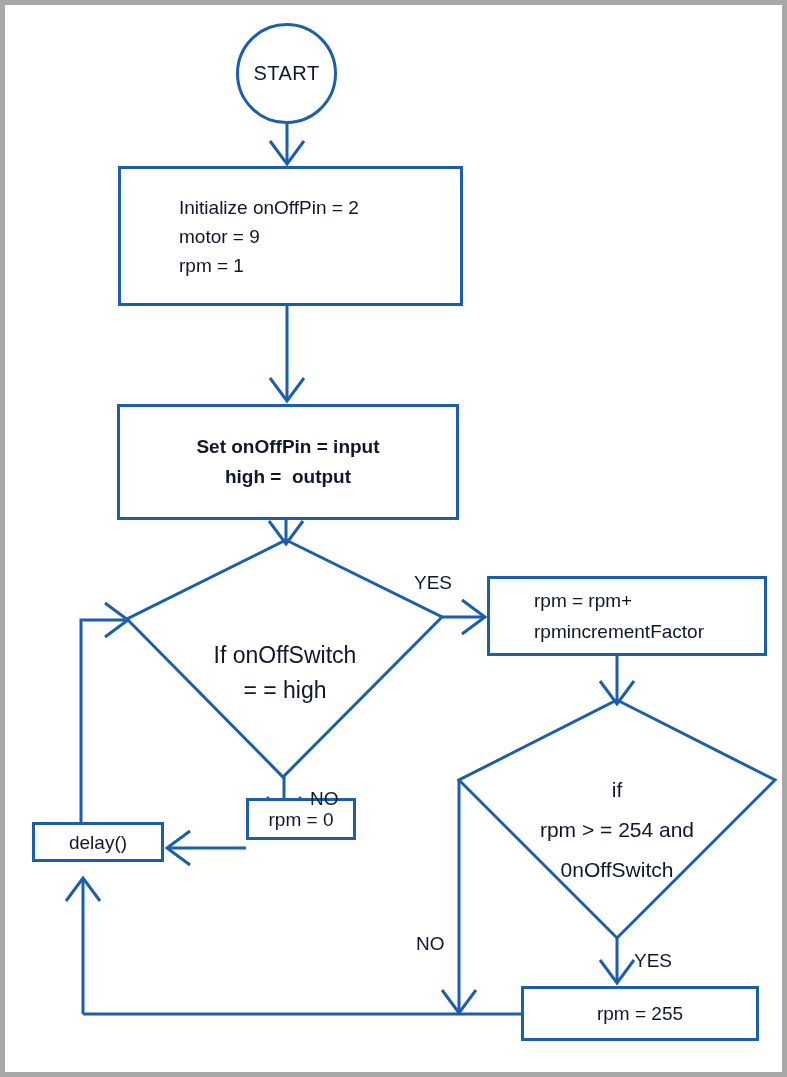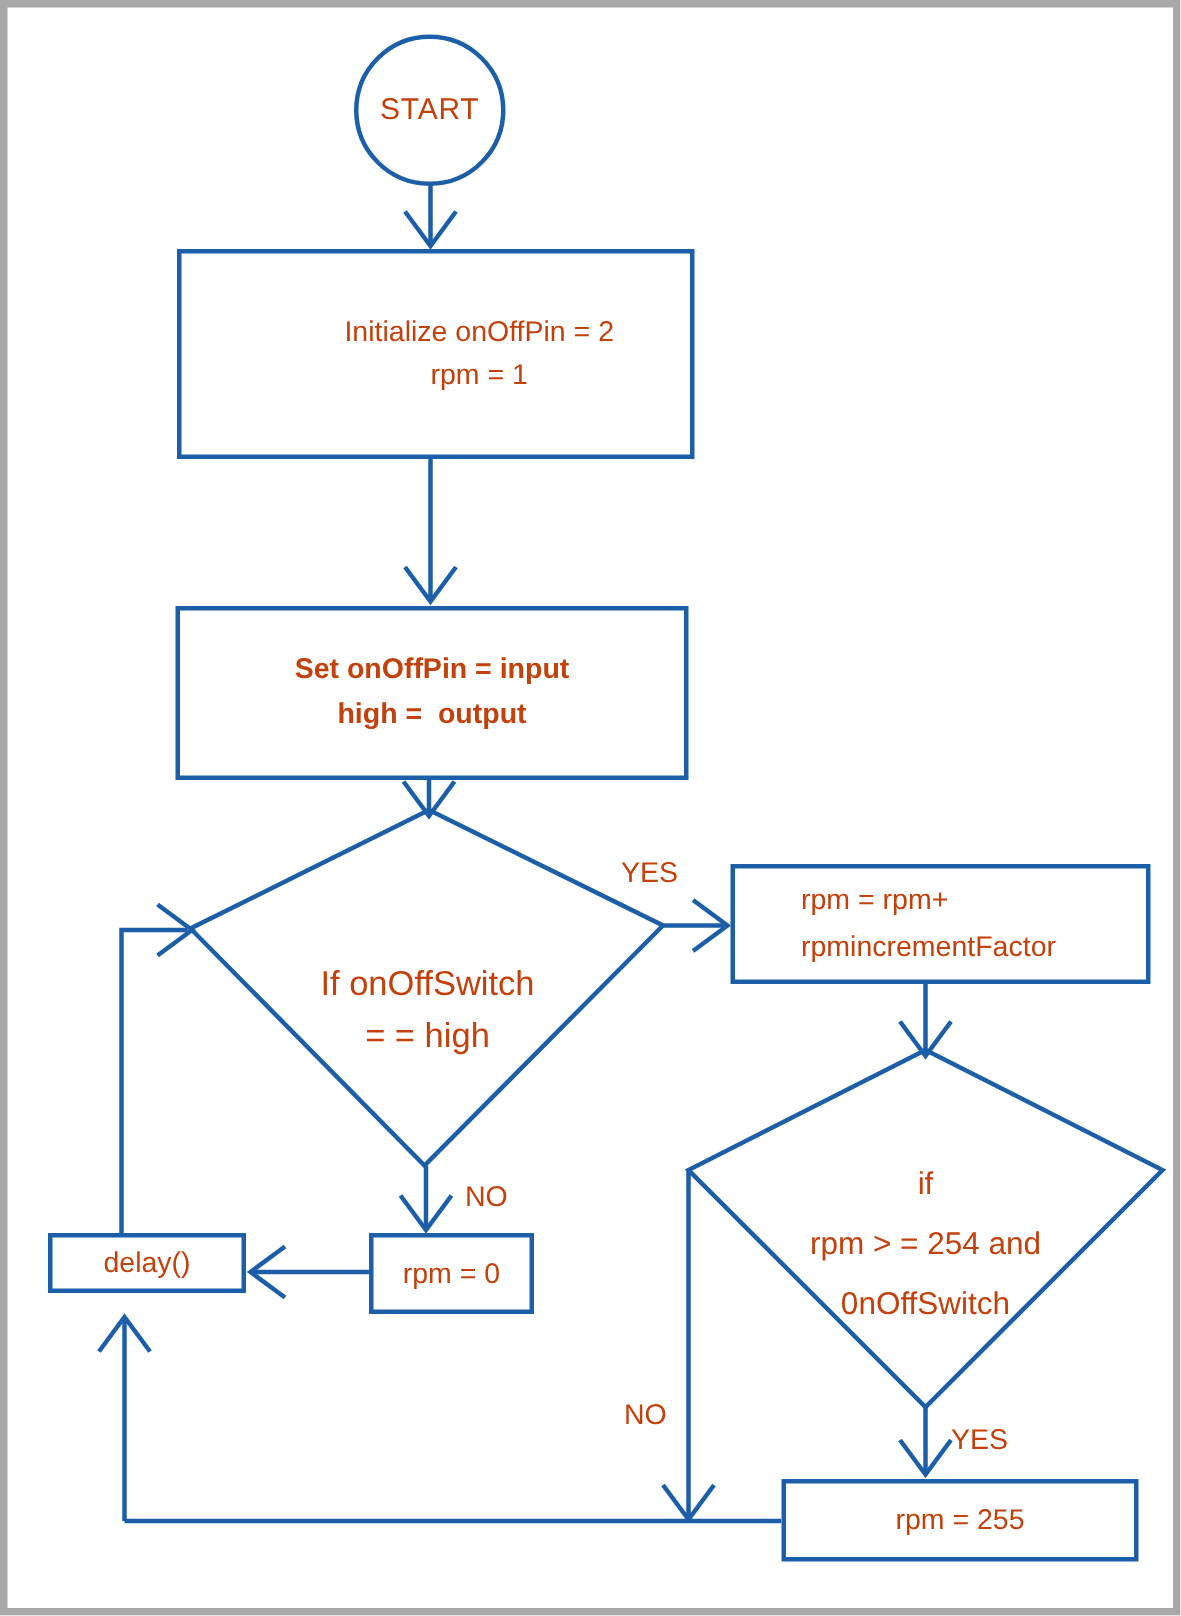--- a/index.html
+++ b/index.html
@@ -4,21 +4,21 @@
 <style>
   html, body { margin: 0; padding: 0; background: #ffffff; }
   .page {
     position: relative;
     width: 787px;
     height: 1077px;
     box-sizing: border-box;
     border: 5px solid #a8a8a8;
     background: #ffffff;
     font-family: "Liberation Sans", sans-serif;
-    color: #c2410c;
+    color: #0f172a;
     overflow: hidden;
   }
   .wires {
     position: absolute;
     left: -5px;
     top: -5px;
     width: 787px;
     height: 1077px;
   }
   .wires line, .wires polyline, .wires polygon, .wires circle {
@@ -51,21 +51,21 @@
     margin-top: 28px;
   }
   .overlay .d1line { white-space: pre; font-size: 23px; line-height: 35px; }
   .overlay .d2line { white-space: pre; font-size: 21px; line-height: 40px; }
   .edge-label {
     position: absolute;
     font-size: 19px;
     white-space: pre;
   }
   #node-init .line { padding-left: 58px; }
-  #node-init { line-height: 29px; align-items: center; }
+  #node-init { line-height: 29px; }
   #node-set .line { text-align: center; line-height: 30px; }
   #node-incr .line { padding-left: 44px; line-height: 31px; }
   .small-node .line { text-align: center; font-size: 19px; }
 </style>
 </head>
 <body>
 
 <div class="page">
 
   <svg class="wires" viewBox="0 0 787 1077">
@@ -132,20 +132,21 @@
       <polyline points="66,901 83,878 100,901"></polyline>
     </g>
   </svg>
 
   <div class="node circle abs" id="node-start" style="left:236px; top:23px; width:101px; height:101px;">
     <div class="start-label centered">START</div>
   </div>
 
   <div class="node abs" id="node-init" style="left:118px; top:166px; width:345px; height:140px;">
     <div class="line">Initialize onOffPin = 2</div>
+    <div class="line">motor = 9</div>
     <div class="line">rpm = 1</div>
   </div>
 
   <div class="node abs" id="node-set" style="left:117px; top:404px; width:342px; height:116px;font-weight:bold;">
     <div class="line">Set onOffPin = input</div>
     <div class="line">high =  output</div>
   </div>
 
   <div class="overlay" style="left:155px; top:610px; width:260px;">
     <div class="d1line">If onOffSwitch</div>
@@ -160,21 +161,21 @@
   <div class="overlay" style="left:487px; top:742px; width:260px;">
     <div class="d2line">if</div>
     <div class="d2line">rpm &gt; = 254 and</div>
     <div class="d2line">0nOffSwitch</div>
   </div>
 
   <div class="node small-node abs" style="left:32px; top:822px; width:132px; height:40px;">
     <div class="line">delay()</div>
   </div>
 
-  <div class="node small-node abs" style="left:246px; top:822px; width:110px; height:54px;align-items:center;">
+  <div class="node small-node abs" style="left:246px; top:798px; width:110px; height:42px;align-items:center;">
     <div class="line">rpm = 0</div>
   </div>
 
   <div class="node small-node abs" style="left:521px; top:986px; width:238px; height:55px;">
     <div class="line">rpm = 255</div>
   </div>
 
   <div class="edge-label" style="left:414px; top:572px;">YES</div>
   <div class="edge-label" style="left:310px; top:788px;">NO</div>
   <div class="edge-label" style="left:634px; top:950px;">YES</div>

